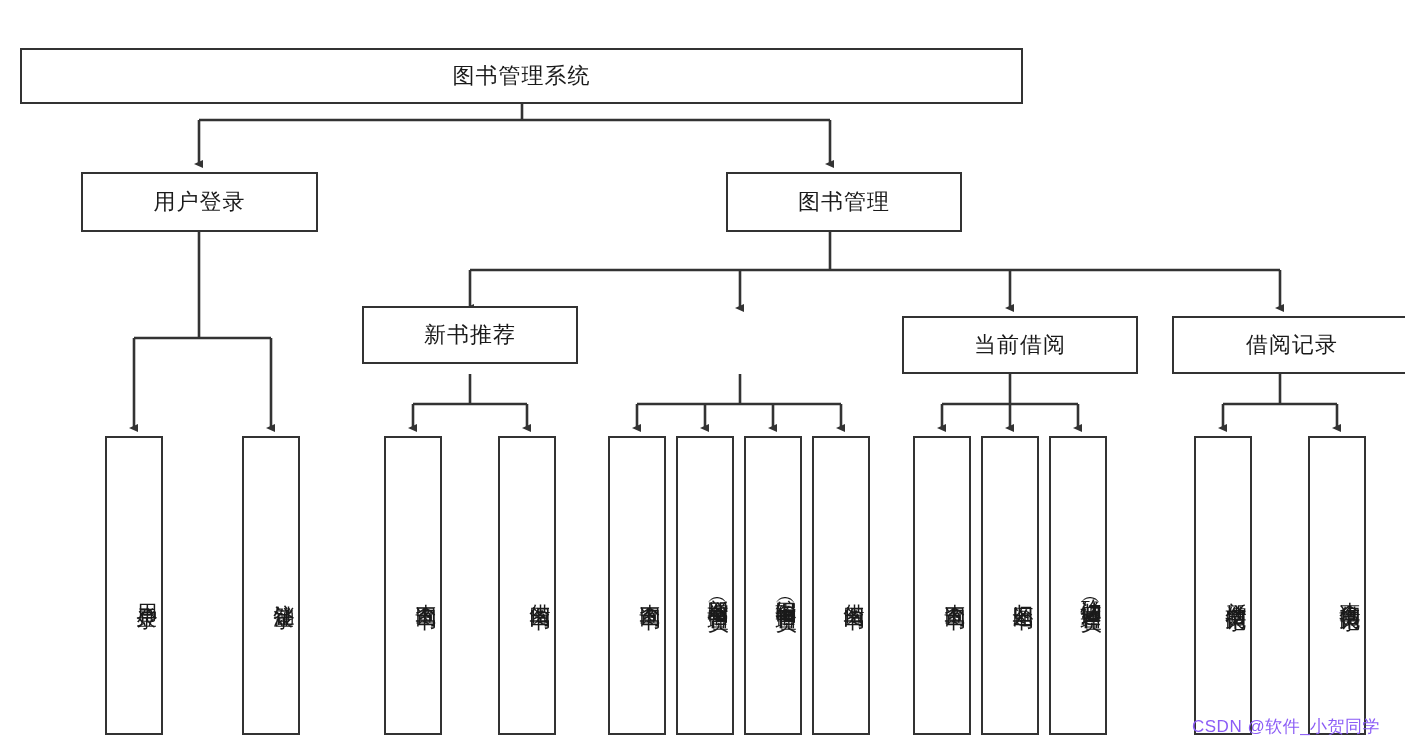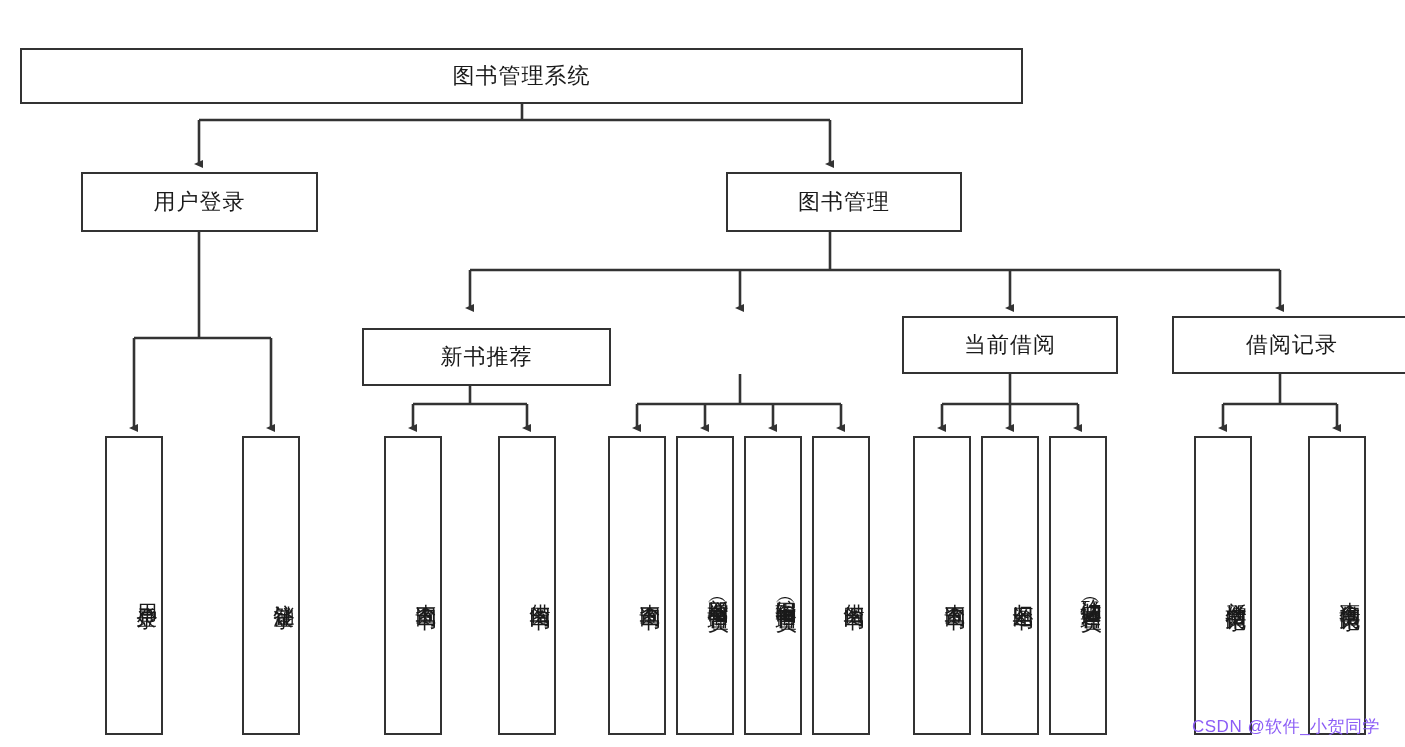--- a/index.html
+++ b/index.html
@@ -118,24 +118,24 @@
     <span class="label">图书管理系统</span>
   </div>
 
   <div class="node horiz" style="left:81px; top:172px; width:237px; height:60px;">
     <span class="label">用户登录</span>
   </div>
   <div class="node horiz" style="left:712px; top:172px; width:236px; height:60px;margin-left:14px;">
     <span class="label">图书管理</span>
   </div>
 
-  <div class="node horiz" style="left:362px; top:328px; width:249px; height:58px;">
+  <div class="node horiz" style="left:362px; top:306px; width:216px; height:58px;">
     <span class="label">新书推荐</span>
   </div>
-  <div class="node horiz" style="left:902px; top:316px; width:216px; height:58px;">
+  <div class="node horiz" style="left:902px; top:316px; width:236px; height:58px;">
     <span class="label">当前借阅</span>
   </div>
   <div class="node horiz" style="left:1172px; top:316px; width:240px; height:58px;">
     <span class="label">借阅记录</span>
   </div>
 
   <div class="node vert" style="left:105px; top:436px; width:58px; height:299px;">
     <span class="label">用户登录</span>
   </div>
   <div class="node vert" style="left:242px; top:436px; width:58px; height:299px;">

